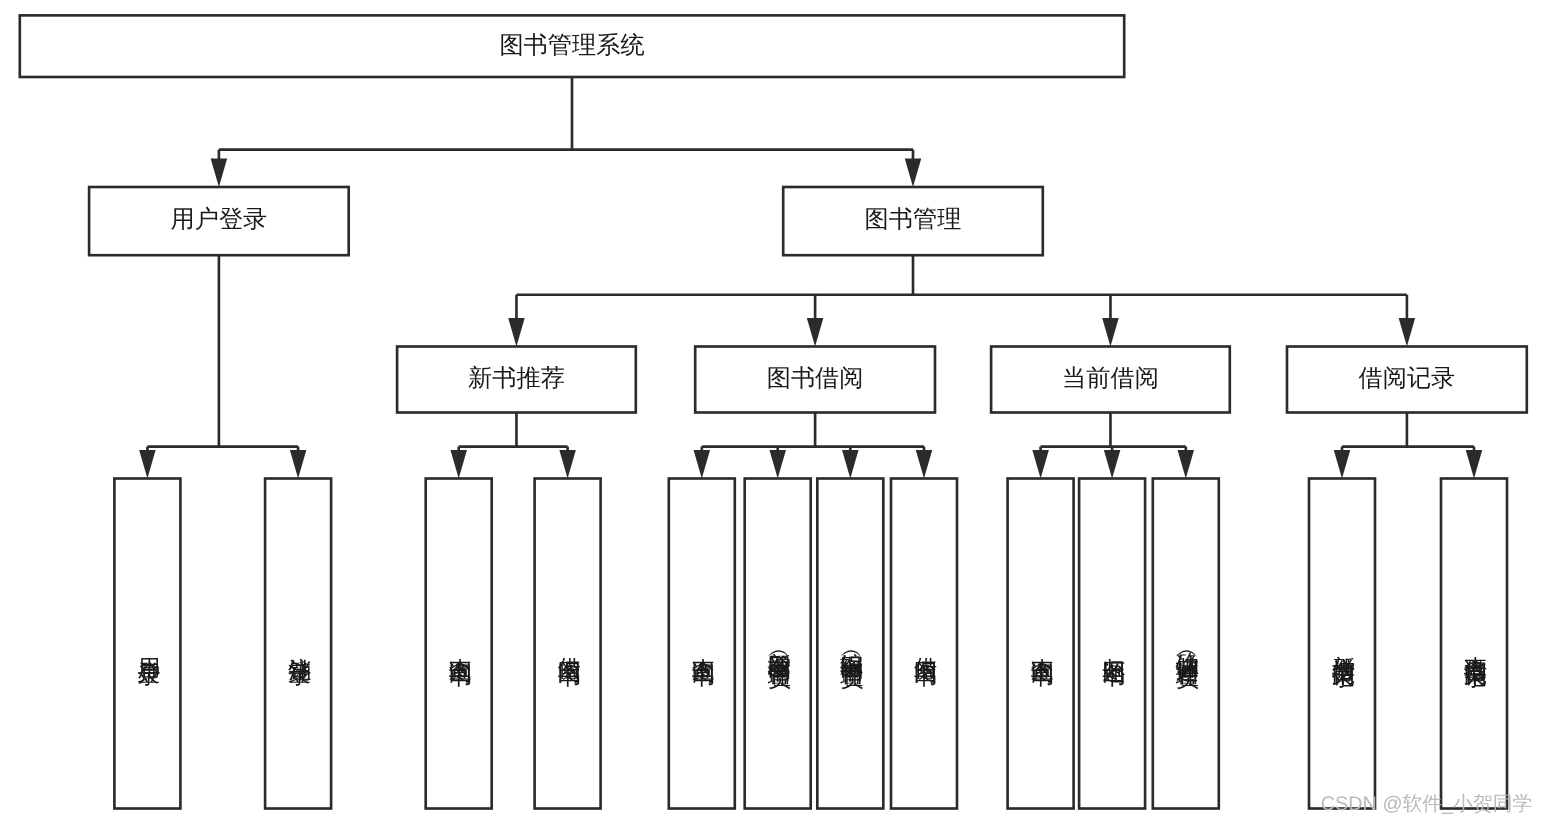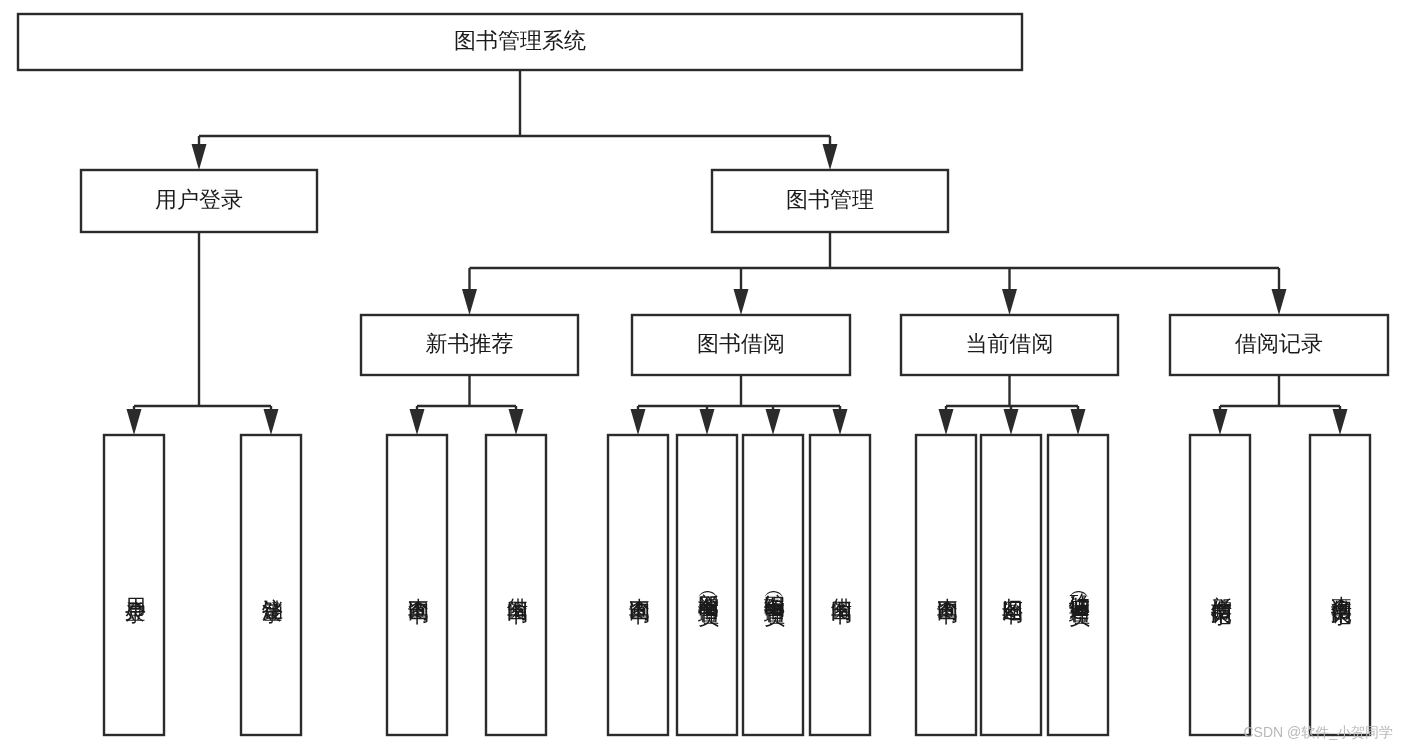--- a/index.html
+++ b/index.html
@@ -54,21 +54,21 @@
     font-size: 21px;
     writing-mode: vertical-rl;
     text-orientation: upright;
     letter-spacing: 2px;
   }
   .watermark {
     position: absolute;
     right: 12px;
     bottom: 5px;
     font-family: "Liberation Sans", "DejaVu Sans", sans-serif;
-    font-size: 14px;
+    font-size: 18px;
     color: #b9b9b9;
     white-space: nowrap;
     user-select: none;
     pointer-events: none;
   }
 </style>
 </head>
 <body>
 
 <div id="diagram-root">

